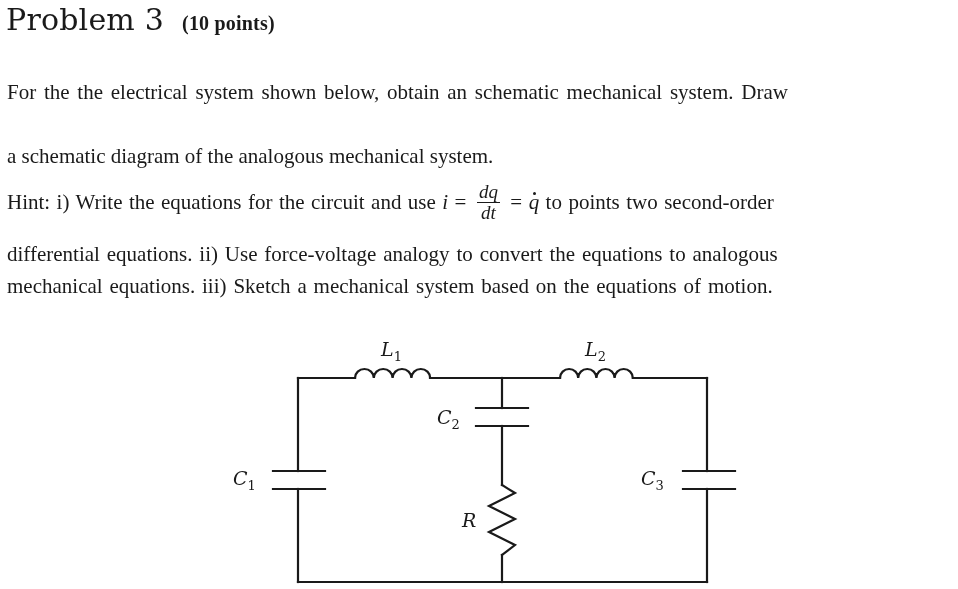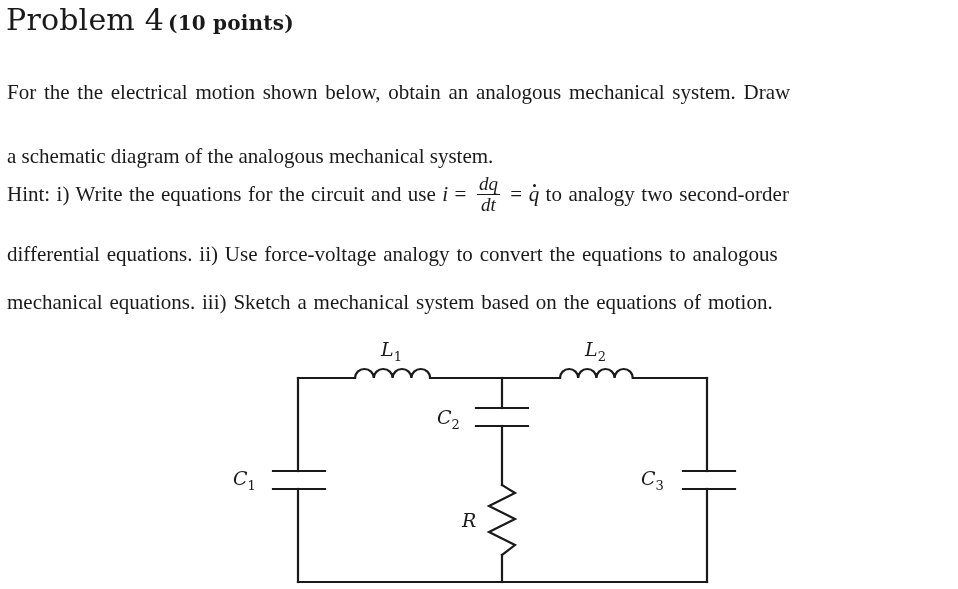--- a/index.html
+++ b/index.html
@@ -1,46 +1,46 @@
 <!DOCTYPE html>
 <html><head>
   <meta charset="utf-8">
   <style>
     html, body { margin: 0; padding: 0; background: #ffffff; }
     body { width: 958px; height: 589px; position: relative; overflow: hidden;
            font-family: "DejaVu Serif", "Liberation Serif", serif; color: #1a1a1a; }
     .title { position: absolute; left: 6px; top: 2px; font-size: 30px; letter-spacing: 0.2px; }
-    .title .pts { font-size: 20px; font-weight: bold; margin-left: 4px; }
+    .title .pts { font-size: 20px; font-weight: bold; margin-left: 18px; font-family: Liberation Serif, serif; }
     .line { position: absolute; left: 7px; font-family: "Liberation Serif", serif; font-size: 21px; white-space: nowrap; }
     .l1 { top: 80px; word-spacing: 2.5px; }
     .l2 { top: 144px; }
-    .l3 { top: 176px; word-spacing: 1.2px; }
+    .l3 { top: 184px; word-spacing: 1.2px; }
     .l4 { top: 242px; word-spacing: 1.6px; }
-    .l5 { top: 290px; word-spacing: 1.6px; }
+    .l5 { top: 274px; word-spacing: 1.6px; }
     .math { font-style: italic; }
     .frac { display: inline-block; vertical-align: middle; text-align: center; margin: 0 4px; position: relative; top: -2px; }
     .frac .num, .frac .den { display: block; font-style: italic; font-size: 19px; line-height: 20px; padding: 0 2px; }
     .frac .num { border-bottom: 1.2px solid #1a1a1a; }
     .qdot { font-style: italic; position: relative; }
     .qdot::before { content: ""; position: absolute; left: 4px; top: 2px; width: 3px; height: 3px; border-radius: 50%; background: #1a1a1a; }
     svg.circuit { position: absolute; left: 0; top: 0; }
     .lbl { font-family: "DejaVu Serif", serif; font-style: italic; font-size: 19px; fill: #1a1a1a; }
     .sub { font-style: normal; font-size: 13px; }
   </style>
 </head>
 <body>
 
 <div class="title">
-  <span>Problem 4</span><span class="pts">(10 points)</span>
+  <span>Problem 3</span><span class="pts">(10 points)</span>
 </div>
 
-<div class="line l1">For the the electrical motion shown below, obtain an analogous mechanical system. Draw</div>
+<div class="line l1">For the the electrical system shown below, obtain an schematic mechanical system. Draw</div>
 <div class="line l2">a schematic diagram of the analogous mechanical system.</div>
 <div class="line l3">
-  <span>Hint: i) Write the equations for the circuit and use </span><span class="math">i</span><span> = </span><span class="frac"><span class="num">dq</span><span class="den">dt</span></span><span> = </span><span class="qdot">q</span><span> to analogy two second-order</span>
+  <span>Hint: i) Write the equations for the circuit and use </span><span class="math">i</span><span> = </span><span class="frac"><span class="num">dq</span><span class="den">dt</span></span><span> = </span><span class="qdot">q</span><span> to points two second-order</span>
 </div>
 <div class="line l4">differential equations. ii) Use force-voltage analogy to convert the equations to analogous</div>
 <div class="line l5">mechanical equations. iii) Sketch a mechanical system based on the equations of motion.</div>
 
 <svg class="circuit" width="958" height="589" viewBox="0 0 958 589">
   <g stroke="#1a1a1a" stroke-width="2.2" fill="none" stroke-linecap="square">
 
     <path d="M298 378 H355"></path>
     <path d="M355 378 a9.4 9 0 0 1 18.8 0 a9.4 9 0 0 1 18.8 0 a9.4 9 0 0 1 18.8 0 a9.4 9 0 0 1 18.8 0"></path>
     <path d="M430 378 H560"></path>

